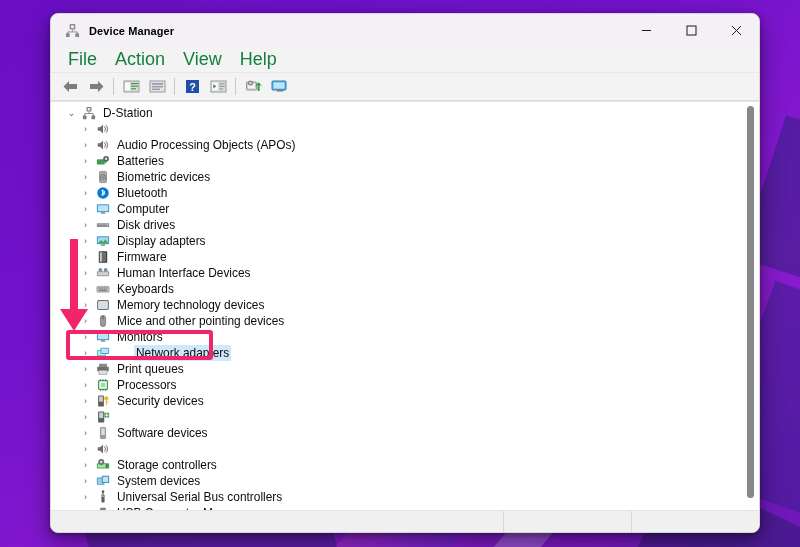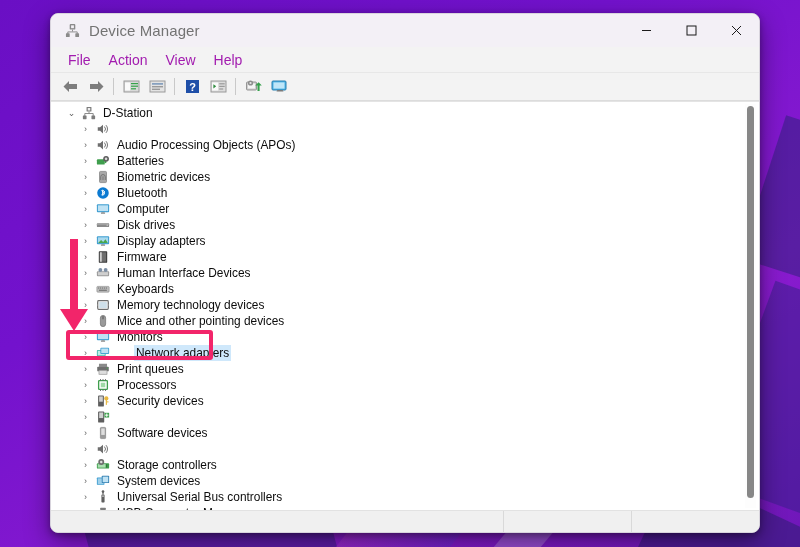--- a/index.html
+++ b/index.html
@@ -78,40 +78,41 @@
     display: flex; align-items: center;
     flex: 0 0 33px;
     position: relative;
   }
   .title-ico {
     margin-left: 13px; margin-right: 9px;
     width: 16px; height: 16px;
     display: inline-flex; align-items: center; justify-content: center;
   }
   .title-text {
-    font-size: 15px; color: #737373;
+    font-size: 11px; color: #000000;
     letter-spacing: .1px;
+    font-weight: bold;
   }
   .wctrls { position: absolute; right: 0; top: 0; height: 33px; display: flex; }
   .wbtn {
     width: 45px; height: 33px;
     display: flex; align-items: center; justify-content: center;
     color: #1b1b1b;
   }
 
   
   .menubar {
     height: 26px; flex: 0 0 26px;
     background: #f3f3f3;
     display: flex; align-items: center;
     padding-left: 8px;
     border-bottom: 1px solid #e7e7e7;
   }
   .menu-item {
-    font-size: 14px; color: #a21caf;
+    font-size: 18px; color: #15803d;
     padding: 3px 9px;
     border-radius: 3px;
   }
 
   
   .toolbar {
     height: 28px; flex: 0 0 28px;
     background: #f3f3f3;
     display: flex; align-items: center;
     padding-left: 6px;

